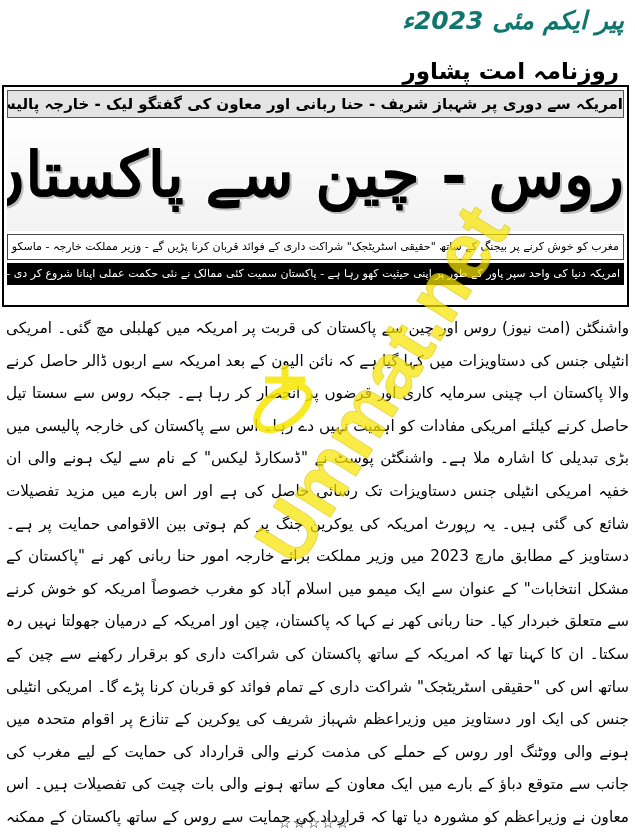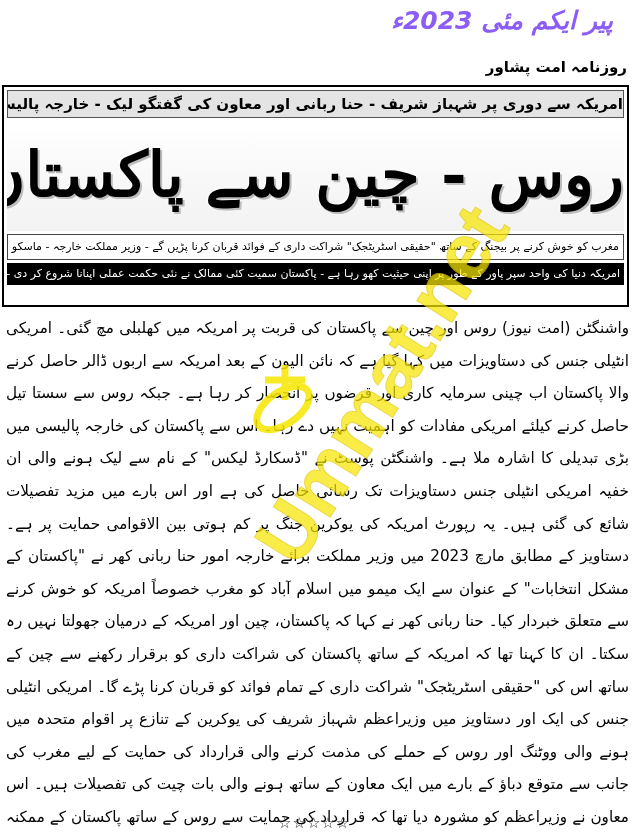--- a/index.html
+++ b/index.html
@@ -1,27 +1,27 @@
 <!DOCTYPE html>
 <html><head>
 <meta charset="utf-8">
 <style>
   html, body { margin: 0; padding: 0; background: #ffffff; }
   body {
     width: 635px; height: 835px; position: relative; overflow: hidden;
     font-family: "DejaVu Sans", sans-serif; color: #000;
   }
   .date-line {
-    position: absolute; top: 6px; right: 22px;
-    color: #8b5cf6; font-size: 25px; font-weight: bold; font-style: italic;
+    position: absolute; top: 6px; right: 11px;
+    color: #0f766e; font-size: 25px; font-weight: bold; font-style: italic;
     direction: rtl; white-space: nowrap; letter-spacing: 0.5px;
   }
   .paper-name {
-    position: absolute; top: 58px; right: 8px;
-    font-size: 15px; font-weight: bold; direction: rtl; white-space: nowrap;
+    position: absolute; top: 58px; right: 16px;
+    font-size: 23px; font-weight: bold; direction: rtl; white-space: nowrap;
   }
   .headline-box {
     position: absolute; top: 85px; left: 2px; width: 627px; height: 222px;
     border: 2px solid #000; box-sizing: border-box; background: #fff;
   }
   .kicker {
     position: absolute; top: 3px; left: 3px; right: 3px; height: 28px;
     background: #e4e4e4; border: 1px solid #555; box-sizing: border-box;
     font-size: 15px; font-weight: bold; direction: rtl; text-align: center;
     line-height: 26px; white-space: nowrap; overflow: hidden;

